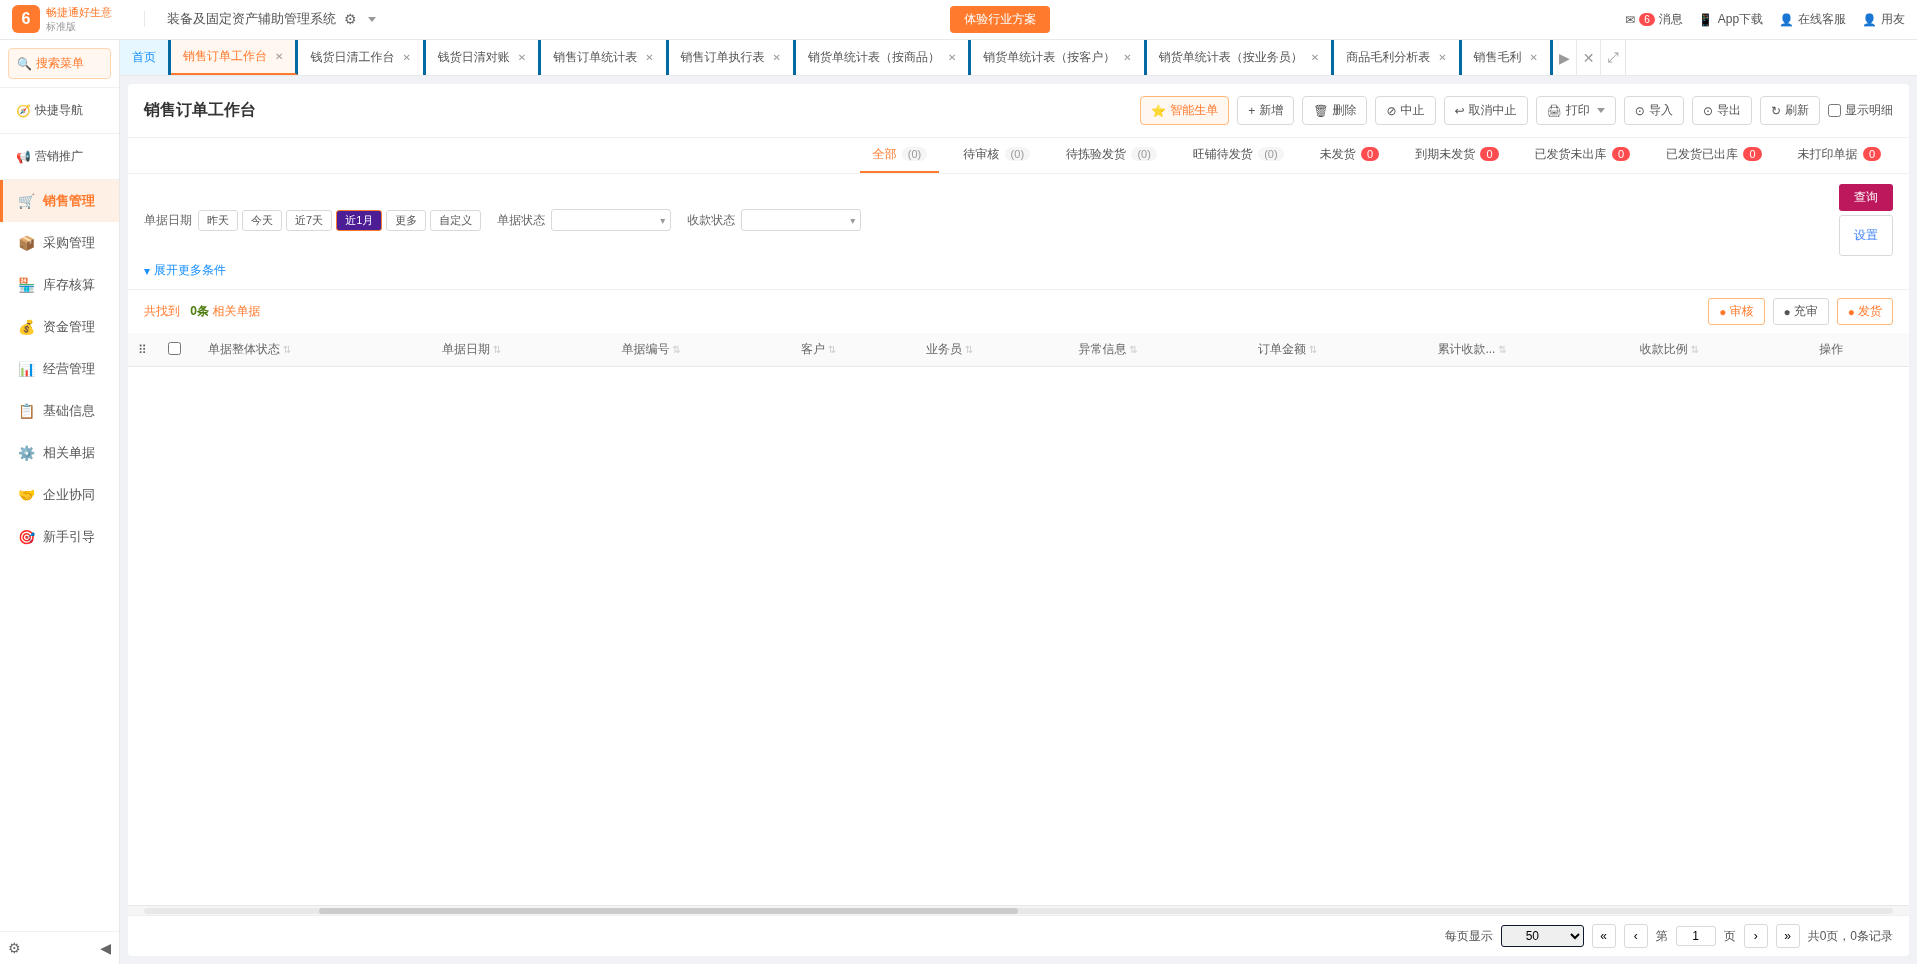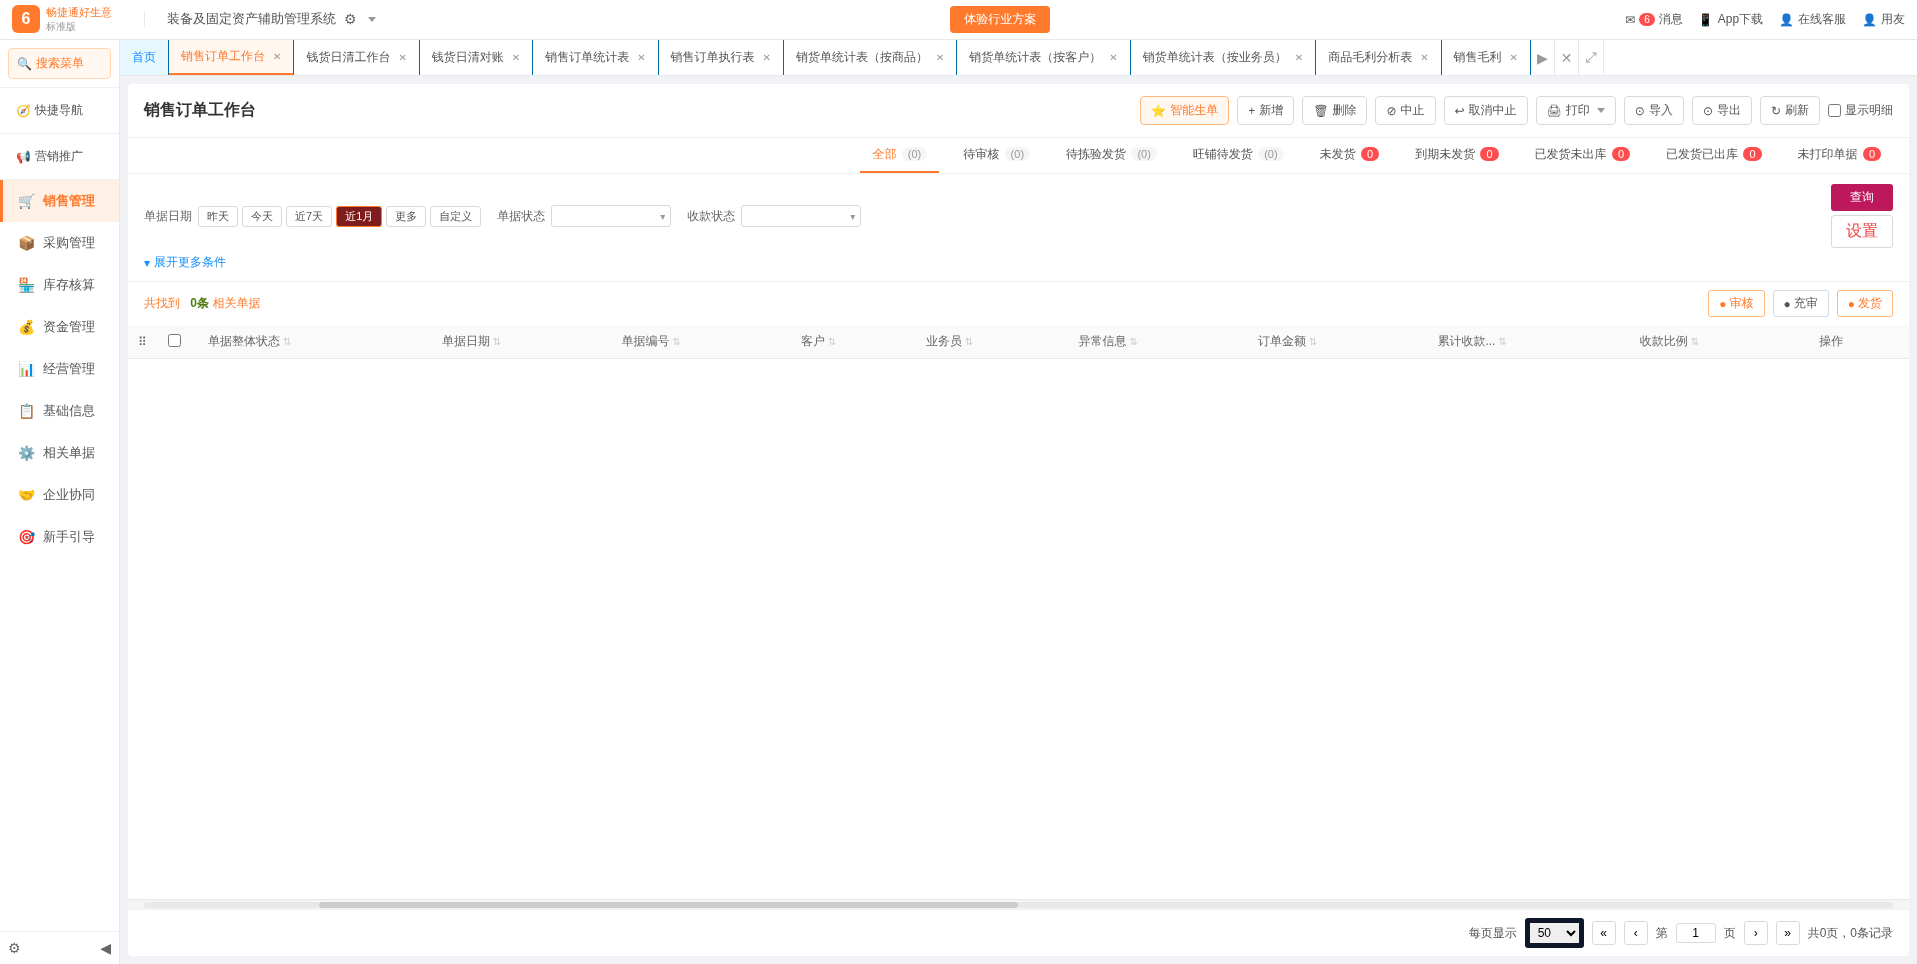--- a/index.html
+++ b/index.html
@@ -36,21 +36,21 @@
     .sidebar-menu-item { display: flex; align-items: center; gap: 8px; padding: 12px 16px; cursor: pointer; color: #555; font-size: 13px; border-left: 3px solid transparent; }
     .sidebar-menu-item.active { background: #fff0e6; color: #ff7a2d; border-left-color: #ff7a2d; font-weight: bold; }
     .sidebar-menu-icon { width: 16px; height: 16px; display: flex; align-items: center; justify-content: center; font-size: 14px; }
     .sidebar-footer { padding: 8px; border-top: 1px solid #f0f0f0; display: flex; align-items: center; justify-content: space-between; }
     
     
     .content-area { flex: 1; display: flex; flex-direction: column; overflow: hidden; background: #f0f2f5; }
     
     
     .tab-bar { background: #fff; display: flex; align-items: center; border-bottom: 1px solid #e8e8e8; height: 36px; overflow: hidden; }
-    .tab-item { display: flex; align-items: center; gap: 4px; padding: 0 12px; height: 100%; cursor: pointer; white-space: nowrap; font-size: 12px; color: #555; border-right: 1px solid #0369a1; position: relative; }
+    .tab-item { display: flex; align-items: center; gap: 4px; padding: 0 12px; height: 100%; cursor: pointer; white-space: nowrap; font-size: 12px; color: #555; border-right: 3px solid #0369a1; position: relative; }
     .tab-item.active { background: #fff7f0; color: #ff7a2d; border-bottom: 2px solid #ff7a2d; }
     .tab-item.home { background: #e6f7ff; color: #1890ff; }
     .tab-close { font-size: 10px; color: #999; margin-left: 4px; cursor: pointer; }
     .tab-nav-btn { padding: 0 6px; height: 100%; display: flex; align-items: center; cursor: pointer; color: #999; font-size: 14px; border-right: 1px solid #e8e8e8; }
     
     
     .page-content { flex: 1; overflow: hidden; display: flex; flex-direction: column; }
     
     
     .work-area { flex: 1; background: #fff; margin: 8px; border-radius: 4px; display: flex; flex-direction: column; overflow: hidden; }
@@ -69,27 +69,27 @@
     .sub-tab-badge { display: inline-flex; align-items: center; justify-content: center; background: #f5f5f5; border-radius: 10px; padding: 1px 6px; font-size: 11px; margin-left: 2px; color: #999; }
     .sub-tab-badge.red { background: #ff4d4f; color: #fff; }
     
     
     .filter-area { padding: 10px 16px; border-bottom: 1px solid #f0f0f0; }
     .filter-row { display: flex; align-items: center; gap: 16px; flex-wrap: wrap; }
     .filter-item { display: flex; align-items: center; gap: 6px; font-size: 12px; }
     .filter-label { color: #666; white-space: nowrap; }
     .filter-date-btns { display: flex; align-items: center; gap: 4px; }
     .filter-date-btn { padding: 2px 8px; border: 1px solid #d9d9d9; border-radius: 3px; cursor: pointer; font-size: 11px; color: #555; background: #fff; }
-    .filter-date-btn.active { background: #7f1d1d; color: #fff; border-color: #ff7a2d; }
+    .filter-date-btn.active { background: #4c1d95; color: #fff; border-color: #ff7a2d; }
     .filter-select { border: 1px solid #d9d9d9; border-radius: 3px; padding: 3px 20px 3px 8px; font-size: 12px; color: #555; background: #fff; cursor: pointer; appearance: none; min-width: 120px; }
     .filter-select-wrap { position: relative; display: inline-flex; align-items: center; }
     .filter-select-wrap::after { content: "▾"; position: absolute; right: 6px; color: #999; pointer-events: none; font-size: 10px; }
     .filter-expand { display: flex; align-items: center; gap: 4px; color: #1890ff; cursor: pointer; font-size: 12px; }
     .btn-query { background: #be185d; color: #fff; border: none; padding: 5px 6px; border-radius: 3px; cursor: pointer; font-size: 12px; }
-    .btn-settings { background: #fff; border: 1px solid #d9d9d9; color: #ef4444; padding: 5px 14px; border-radius: 3px; cursor: pointer; font-size: 16px; }
+    .btn-settings { background: #fff; border: 1px solid #d9d9d9; color: #3b82f6; padding: 11px 14px; border-radius: 3px; cursor: pointer; font-size: 12px; }
     
     
     .table-toolbar { padding: 8px 16px; display: flex; align-items: center; justify-content: space-between; }
     .table-count { font-size: 12px; color: #555; }
     .table-count span { color: #ff7a2d; font-weight: normal; }
     .table-right-actions { display: flex; align-items: center; gap: 8px; }
     .btn-table-action { display: flex; align-items: center; gap: 3px; padding: 4px 10px; border: 1px solid #d9d9d9; border-radius: 3px; cursor: pointer; font-size: 12px; color: #555; background: #fff; }
     .btn-table-action.orange { color: #ff7a2d; border-color: #ffb87a; }
     
     
@@ -101,21 +101,21 @@
     .checkbox-col { width: 40px; text-align: center; }
     .drag-col { width: 30px; text-align: center; color: #ccc; }
     
     
     .empty-state { flex: 1; display: flex; flex-direction: column; align-items: center; justify-content: center; padding: 60px; }
     .empty-icon { font-size: 80px; margin-bottom: 12px; opacity: 0.6; }
     .empty-text { font-size: 13px; color: #999; }
     
     
     .pagination { padding: 8px 16px; border-top: 1px solid #f0f0f0; display: flex; align-items: center; justify-content: flex-end; gap: 8px; font-size: 12px; color: #555; }
-    .pagination-select { border: 5px solid #0f172a; border-radius: 3px; padding: 2px 4px; font-size: 12px; }
+    .pagination-select { border: 1px solid #0f172a; border-radius: 3px; padding: 2px 20px; font-size: 12px; }
     .pagination-btn { width: 24px; height: 24px; display: flex; align-items: center; justify-content: center; border: 1px solid #d9d9d9; border-radius: 3px; cursor: pointer; background: #fff; font-size: 12px; }
     .pagination-input { width: 40px; border: 1px solid #d9d9d9; border-radius: 3px; padding: 2px 4px; font-size: 12px; text-align: center; }
     
     
     .scroll-bar-container { height: 10px; background: #f5f5f5; border-top: 1px solid #e8e8e8; padding: 2px 16px; }
     .scroll-bar-track { height: 6px; background: #e8e8e8; border-radius: 3px; position: relative; }
     .scroll-bar-thumb { height: 6px; width: 40%; background: #ccc; border-radius: 3px; position: absolute; left: 10%; }
 
     .top-divider { width: 1px; height: 16px; background: #e8e8e8; margin: 0 4px; }
     .gear-icon { cursor: pointer; color: #666; font-size: 14px; }

